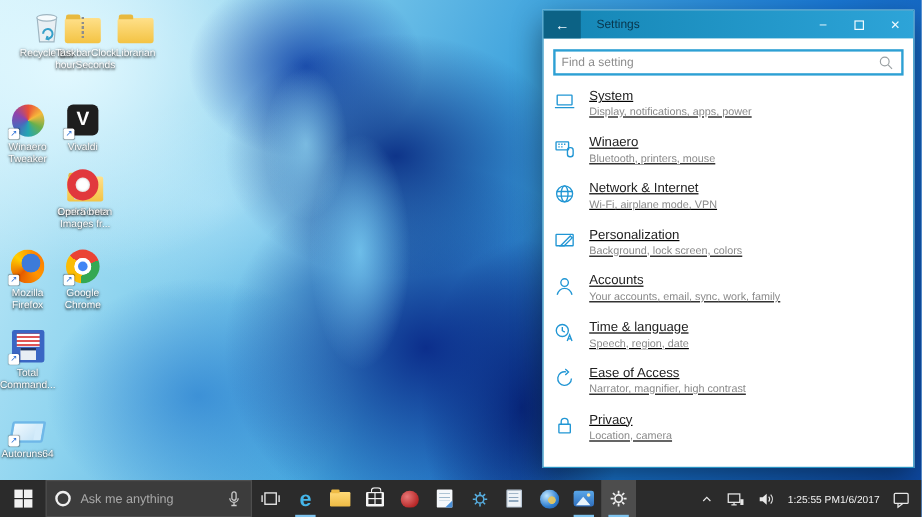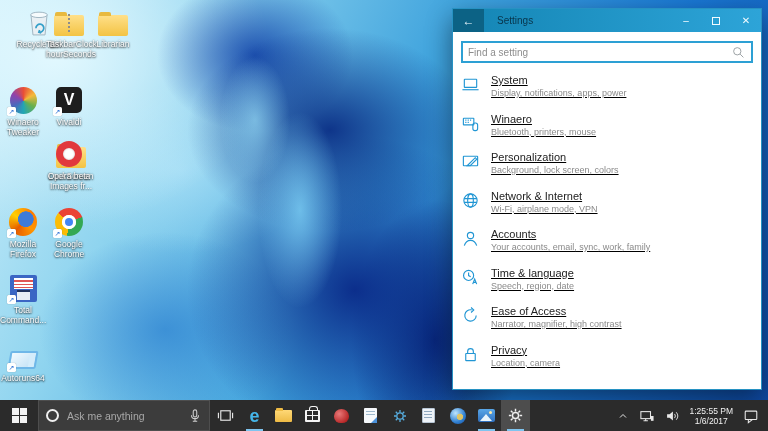--- a/index.html
+++ b/index.html
@@ -136,21 +136,21 @@
       radial-gradient(circle at 35% 32%, #bfe6ff, #2f7fd1 60%, #1b4f9c); }
   .imgapp { position:relative; width:17px; height:13px; border-radius:2px;
     background:linear-gradient(#5aa7e8,#2f6fbe); overflow:hidden; }
   .imgapp::after { content:""; position:absolute; left:2px; bottom:1px; width:0; height:0;
     border-left:6px solid transparent; border-right:6px solid transparent;
     border-bottom:7px solid #e9f4fc; }
   .imgapp::before { content:""; position:absolute; right:3px; top:2px; width:3px; height:3px;
     border-radius:50%; background:#ffe9a8; }
   .tray { margin-left:auto; display:flex; align-items:center; padding-right:4px; }
   .trayitem { padding:0 5px; height:100%; display:flex; align-items:center; cursor:pointer; }
-  .clock { flex-direction:column; justify-content:center; text-align:center; }
+  .clock { flex-direction:row; justify-content:center; text-align:center; }
   .clock div { font-size:8.5px; line-height:10px; color:#f2f2f2; }
 </style>
 </head>
 <body>
 
 <div class="screen">
   <div class="wallpaper"></div>
 
   <div class="dicon" style="left:16px;top:6px;">
     <div class="art">
@@ -287,41 +287,41 @@
           </div>
           <div class="ctext">
             <div class="ctitle">Winaero</div>
             <div class="csub">Bluetooth, printers, mouse</div>
           </div>
         </div>
 
         <div class="cat">
           <div class="cicon">
             <svg viewBox="0 0 20 20">
-                <rect x="2.5" y="4.5" width="15" height="10" rx="0.5"></rect>
-                <path d="M6.5 14.5L15 6l1.6 1.6-6.9 6.9z"></path>
-              </svg>
-          </div>
-          <div class="ctext">
-            <div class="ctitle">Personalization</div>
-            <div class="csub">Background, lock screen, colors</div>
-          </div>
-        </div>
-
-        <div class="cat">
-          <div class="cicon">
-            <svg viewBox="0 0 20 20">
                 <circle cx="10" cy="10" r="7"></circle>
                 <ellipse cx="10" cy="10" rx="3" ry="7"></ellipse>
                 <path d="M3.3 8h13.4M3.3 12h13.4"></path>
               </svg>
           </div>
           <div class="ctext">
             <div class="ctitle">Network &amp; Internet</div>
             <div class="csub">Wi-Fi, airplane mode, VPN</div>
+          </div>
+        </div>
+
+        <div class="cat">
+          <div class="cicon">
+            <svg viewBox="0 0 20 20">
+                <rect x="2.5" y="4.5" width="15" height="10" rx="0.5"></rect>
+                <path d="M6.5 14.5L15 6l1.6 1.6-6.9 6.9z"></path>
+              </svg>
+          </div>
+          <div class="ctext">
+            <div class="ctitle">Personalization</div>
+            <div class="csub">Background, lock screen, colors</div>
           </div>
         </div>
 
         <div class="cat">
           <div class="cicon">
             <svg viewBox="0 0 20 20">
                 <circle cx="10" cy="6.8" r="3.3"></circle>
                 <path d="M3.5 17.5c1.2-4 3.4-5.6 6.5-5.6s5.3 1.6 6.5 5.6"></path>
               </svg>
           </div>

